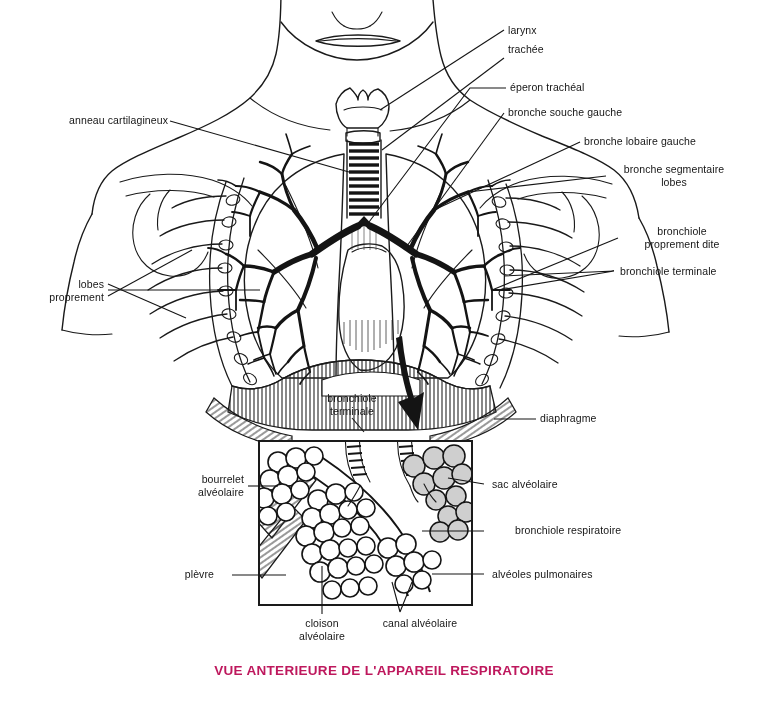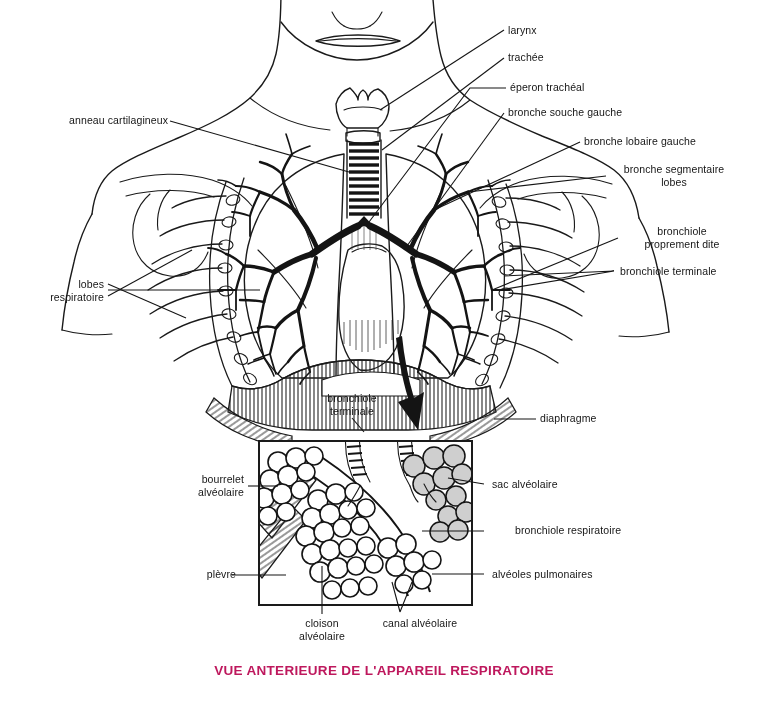--- a/index.html
+++ b/index.html
@@ -482,47 +482,47 @@
 
       <path class="ln" d="M484 484 L448 478"></path>
 
       <path class="ln" d="M484 531 L422 531"></path>
 
       <path class="ln" d="M484 574 L432 574"></path>
     </g>
   </svg>
 
   <div class="lbl" style="left:508px;top:24px;">larynx</div>
-  <div class="lbl" style="left:508px;top:51px;">trachée</div>
+  <div class="lbl" style="left:508px;top:43px;">trachée</div>
   <div class="lbl" style="left:510px;top:81px;">éperon trachéal</div>
   <div class="lbl" style="left:508px;top:106px;">bronche souche gauche</div>
   <div class="lbl" style="left:584px;top:135px;">bronche lobaire gauche</div>
 
   <div class="lbl c" style="left:600px;top:163px;width:148px;">bronche segmentaire</div>
   <div class="lbl c" style="left:600px;top:176px;width:148px;">lobes</div>
 
   <div class="lbl c" style="left:612px;top:225px;width:140px;">bronchiole</div>
   <div class="lbl c" style="left:612px;top:238px;width:140px;">proprement dite</div>
 
   <div class="lbl" style="left:620px;top:265px;">bronchiole terminale</div>
 
   <div class="lbl r" style="left:20px;top:114px;width:148px;">anneau cartilagineux</div>
 
   <div class="lbl r" style="left:10px;top:278px;width:94px;text-align:right;">lobes</div>
-  <div class="lbl r" style="left:10px;top:291px;width:94px;">respiratoire</div>
+  <div class="lbl r" style="left:10px;top:291px;width:94px;">proprement</div>
 
   <div class="lbl" style="left:540px;top:412px;">diaphragme</div>
 
   <div class="lbl c" style="left:298px;top:392px;width:108px;">bronchiole</div>
   <div class="lbl c" style="left:298px;top:405px;width:108px;">terminale</div>
 
   <div class="lbl r" style="left:150px;top:473px;width:94px;">bourrelet</div>
   <div class="lbl r" style="left:150px;top:486px;width:94px;">alvéolaire</div>
 
-  <div class="lbl r" style="left:158px;top:568px;width:78px;">plèvre</div>
+  <div class="lbl r" style="left:136px;top:568px;width:78px;">plèvre</div>
 
   <div class="lbl c" style="left:280px;top:617px;width:84px;">cloison</div>
   <div class="lbl c" style="left:280px;top:630px;width:84px;">alvéolaire</div>
 
   <div class="lbl c" style="left:358px;top:617px;width:124px;">canal alvéolaire</div>
 
   <div class="lbl" style="left:492px;top:478px;">sac alvéolaire</div>
   <div class="lbl" style="left:492px;top:524px;padding-left:23px;">bronchiole respiratoire</div>
   <div class="lbl" style="left:492px;top:568px;">alvéoles pulmonaires</div>
 

